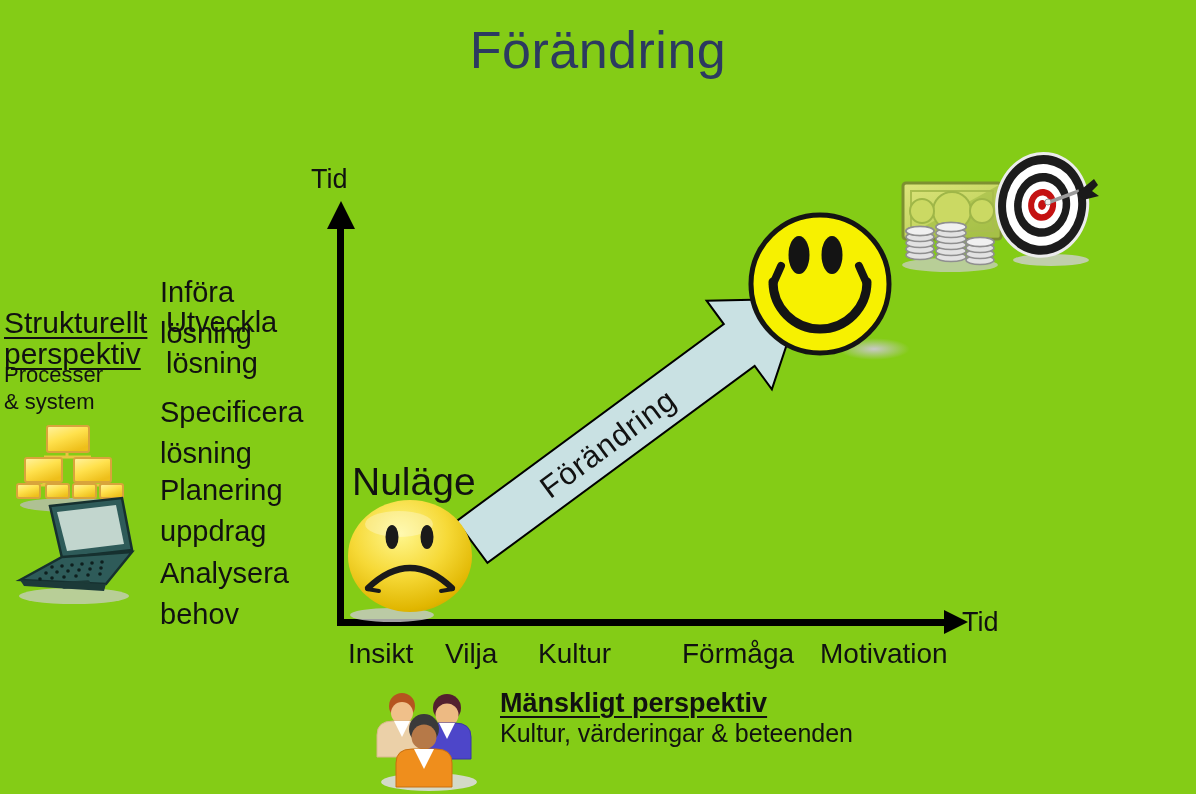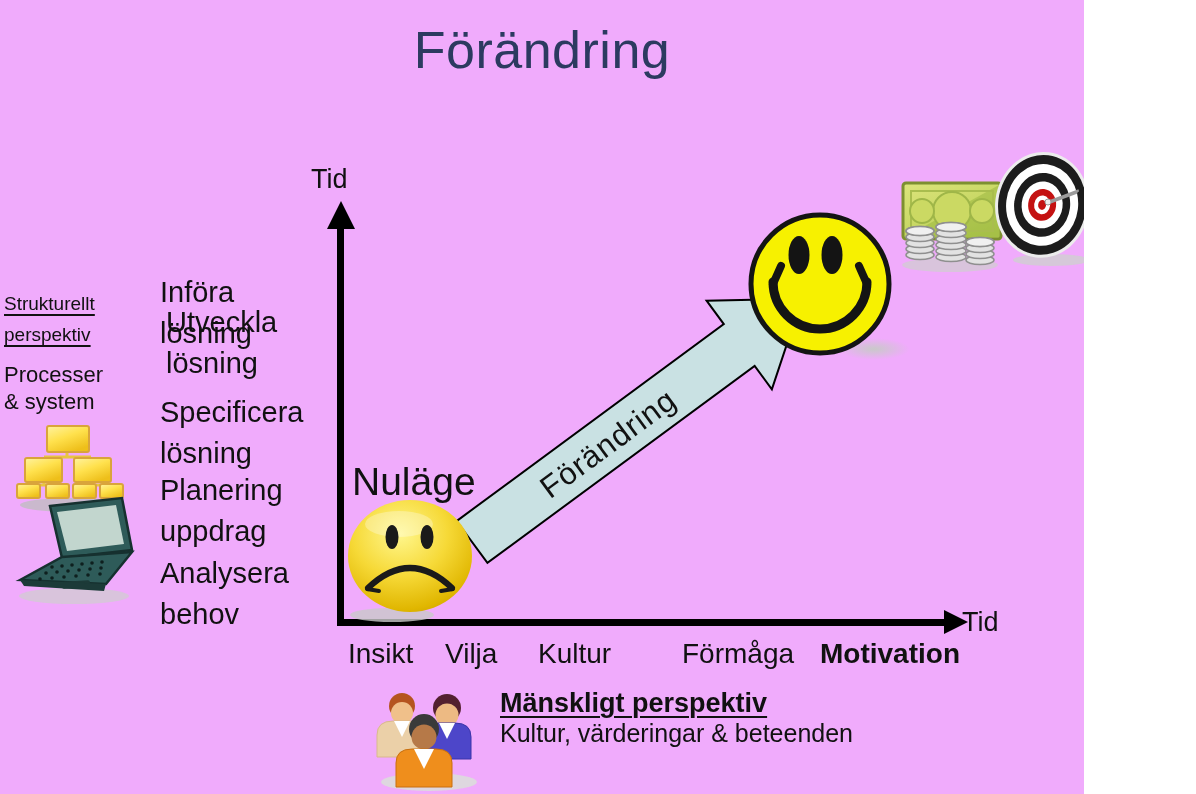--- a/index.html
+++ b/index.html
@@ -1,39 +1,39 @@
 <!DOCTYPE html>
 <html><head>
 <meta charset="utf-8">
 <style>
   html,body{margin:0;padding:0;background:#fff;}
   #stage{
-    position:relative;width:1060px;height:794px;background:#f0abfc;
-    font-family:"Liberation Sans",sans-serif;color:#111;overflow:hidden;padding-left:24px;
+    position:relative;width:1196px;height:794px;background:#84cc16;
+    font-family:"Liberation Sans",sans-serif;color:#111;overflow:hidden;
   }
   .abs{position:absolute;}
   .pre{white-space:pre-line;}
   .underlined{text-decoration:underline;text-underline-offset:4px;text-decoration-thickness:2px;}
   .center{text-align:center;}
 
   .page-title{left:0;right:0;top:20px;text-align:center;font-size:52px;color:#2c3a60;letter-spacing:0.5px;}
 
   
   .y-line{left:337px;top:226px;width:7px;height:398px;background:#000;}
   .y-head{left:327px;top:201px;width:0;height:0;border-left:14px solid transparent;border-right:14px solid transparent;border-bottom:28px solid #000;}
   .x-line{left:337px;top:619px;width:610px;height:7px;background:#000;}
   .x-head{left:944px;top:610px;width:0;height:0;border-top:12px solid transparent;border-bottom:12px solid transparent;border-left:24px solid #000;}
   .tid-top{left:311px;top:164px;font-size:27px;}
   .tid-right{left:962px;top:607px;font-size:27px;}
 
   .y-step{left:160px;font-size:29px;line-height:41px;}
   .x-tick{top:638px;font-size:28px;}
 
   
-  .struct-head{left:4px;top:288px;font-size:19px;line-height:31px;}
+  .struct-head{left:4px;top:307px;font-size:30px;line-height:31px;}
   .struct-sub{left:4px;top:361px;font-size:22px;line-height:27px;}
 
   .nulage{left:352px;top:460px;font-size:39px;}
   .onskat{left:742px;top:124px;width:160px;font-size:34px;line-height:45px;}
 
   .strat-block{left:916px;top:276px;width:268px;}
   .strat-head{font-size:27px;}
   .strat-sub{font-size:24px;line-height:29px;margin-top:5px;}
 
   .human-head{left:500px;top:688px;font-size:27px;font-weight:bold;}
@@ -65,21 +65,21 @@
 lösning</div>
   <div class="abs y-step pre" style="top:553px;">Analysera
 behov</div>
   <div class="abs y-step pre" style="top:470px;">Planering
 uppdrag</div>
 
   <span class="abs x-tick" style="left:348px;">Insikt</span>
   <span class="abs x-tick" style="left:445px;">Vilja</span>
   <span class="abs x-tick" style="left:538px;">Kultur</span>
   <span class="abs x-tick" style="left:682px;">Förmåga</span>
-  <span class="abs x-tick" style="left:820px;font-weight:bold;">Motivation</span>
+  <span class="abs x-tick" style="left:820px;">Motivation</span>
 
   <div class="abs struct-head pre underlined">Strukturellt
 perspektiv</div>
   <div class="abs struct-sub pre">Processer
 &amp; system</div>
 
   <svg class="abs" style="left:12px;top:414px;" width="118" height="98" viewBox="0 0 118 98">
     <defs>
       <linearGradient id="gold" x1="0" y1="0" x2="0.6" y2="1">
         <stop offset="0" stop-color="#fff3a0"></stop>

